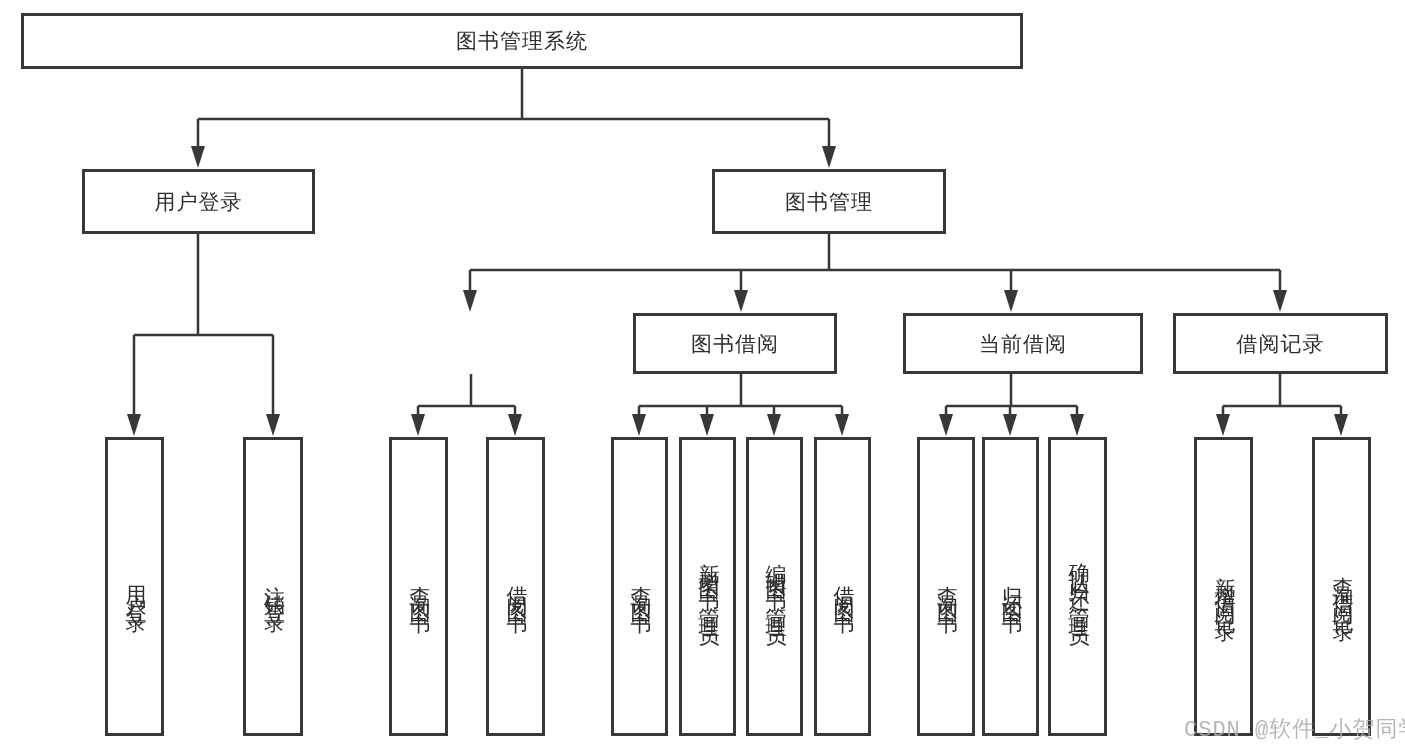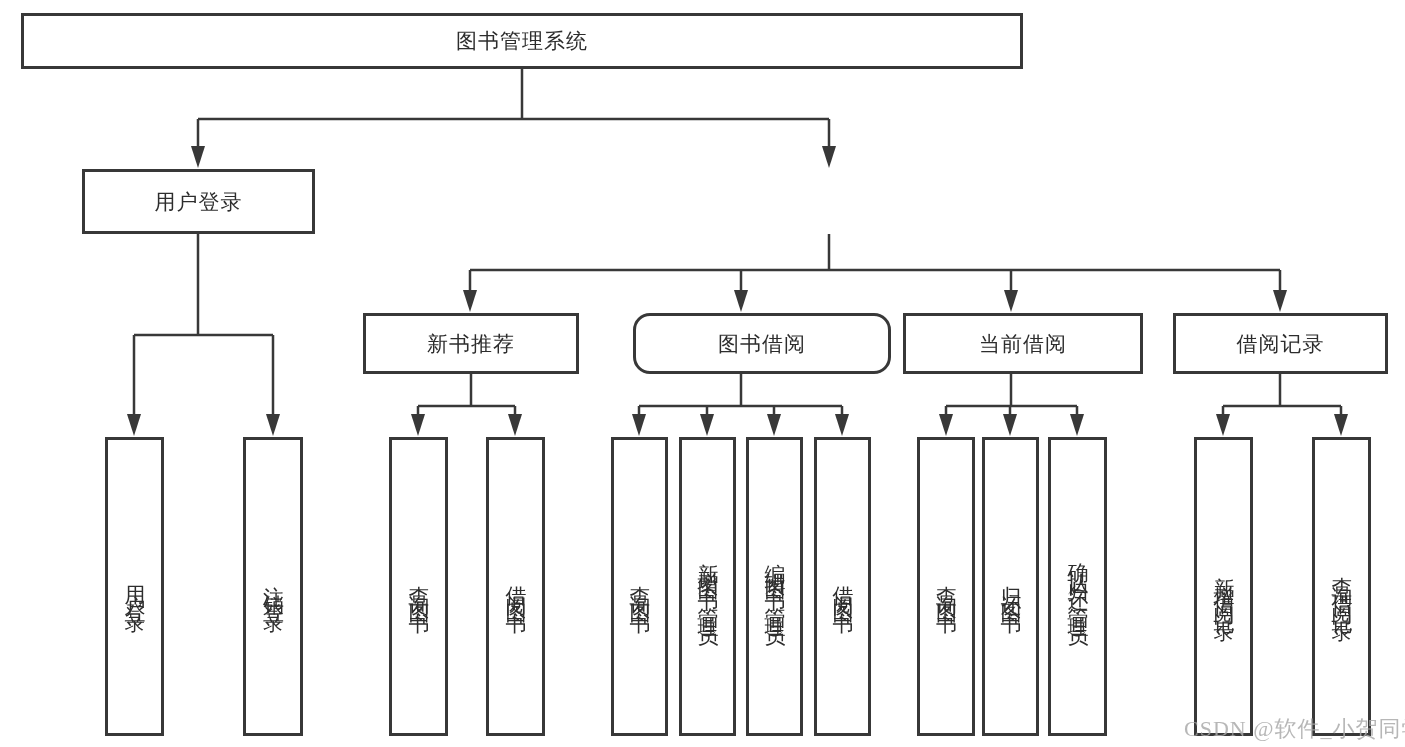--- a/index.html
+++ b/index.html
@@ -1,19 +1,19 @@
 <!DOCTYPE html>
 <html style="--line: #383838; --text: #2d2d2d; --box-background: #ffffff; --page-background: #ffffff; --watermark: #ababab;"><head>
 <meta charset="utf-8">
 <style>
   html,body{margin:0;padding:0;background:#fff;}
   .canvas{
     position:relative;width:1405px;height:747px;
     background:var(--page-background,#ffffff);
-    font-family:Liberation Serif, serif;
+    font-family:Liberation Mono, monospace;
     overflow:hidden;
   }
   svg.connectors{position:absolute;left:0;top:0;}
   .lines path{fill:none;stroke:var(--line,#383838);stroke-width:2.5px;}
   .arrows{fill:var(--line,#383838);}
   .box{
     position:absolute;box-sizing:border-box;
     border:3px solid var(--line,#383838);
     background:var(--box-background,#ffffff);
     display:flex;align-items:center;justify-content:center;
@@ -24,21 +24,21 @@
     writing-mode:vertical-rl;text-orientation:upright;
     letter-spacing:9px;line-height:1;
   }
   
   .b-root{left:21px;top:13px;width:1002px;height:56px;}
   
   .b-l2a{left:82px;top:169px;width:233px;height:65px;}
   .b-l2b{left:712px;top:169px;width:234px;height:65px;}
   
   .b-l3a{left:363px;top:313px;width:216px;height:61px;}
-  .b-l3b{left:633px;top:313px;width:258px;height:61px;border-radius:17px;}
+  .b-l3b{left:633px;top:313px;width:204px;height:61px;}
   .b-l3c{left:903px;top:313px;width:240px;height:61px;}
   .b-l3d{left:1173px;top:313px;width:215px;height:61px;}
   
   .b-a1{left:105px;width:59px;}  .b-a2{left:243px;width:60px;}
   .b-b1{left:389px;width:59px;}  .b-b2{left:486px;width:59px;}
   .b-c1{left:611px;width:57px;}  .b-c2{left:679px;width:57px;}
   .b-c3{left:746px;width:57px;}  .b-c4{left:814px;width:57px;}
   .b-d1{left:917px;width:58px;}  .b-d2{left:982px;width:57px;}
   .b-d3{left:1048px;width:59px;}
   .b-e1{left:1194px;width:59px;} .b-e2{left:1312px;width:59px;}
@@ -89,24 +89,24 @@
     </g>
   </svg>
 
   <div class="box b-root">
     <span>图书管理系统</span>
   </div>
 
   <div class="box b-l2a">
     <span>用户登录</span>
   </div>
+  <div class="box b-l2b">
+    <span>图书管理</span>
+  </div>
 
-  <div class="box b-l3a">
-    <span>新书推荐</span>
-  </div>
   <div class="box b-l3b">
     <span>图书借阅</span>
   </div>
   <div class="box b-l3c">
     <span>当前借阅</span>
   </div>
   <div class="box b-l3d">
     <span>借阅记录</span>
   </div>
 

